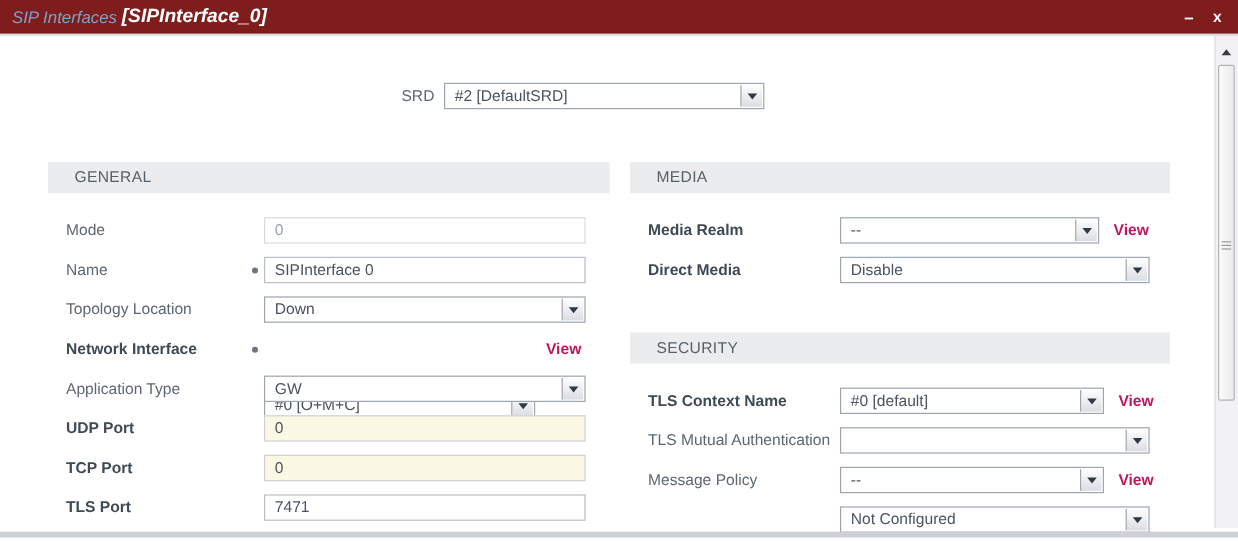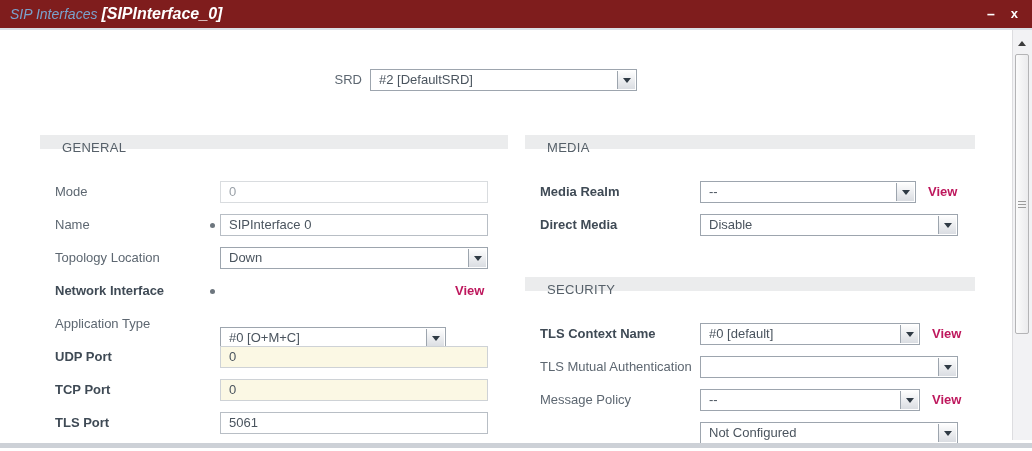--- a/index.html
+++ b/index.html
@@ -14,21 +14,21 @@
     padding:0 10px;box-sizing:border-box;
     border-bottom:2px solid #dbe0e6;
   }
   .title-prefix{color:#7aa2cc;font-style:italic;font-size:14px;}
   .title-suffix{color:#ffffff;font-style:italic;font-size:16px;font-weight:bold;margin-left:4px;}
   .win-btns{margin-left:auto;display:flex;align-items:center;gap:16px;padding-right:4px;}
   .win-min{color:#ffffff;font-weight:bold;font-size:14px;line-height:14px;cursor:pointer;}
   .win-close{color:#ffffff;font-weight:bold;font-size:13px;line-height:14px;cursor:pointer;}
   
   .section-hdr{
-    position:absolute;height:14px;background:#ebeced;color:#566069;
+    position:absolute;height:26px;background:#ebeced;color:#566069;
     font-size:13px;line-height:26px;padding-left:22px;box-sizing:border-box;
     letter-spacing:.3px;
   }
   
   .lbl{position:absolute;font-size:13px;color:#5d6771;height:22px;line-height:22px;white-space:nowrap;}
   .lbl.bold{font-weight:bold;color:#3f4a55;}
   
   .input{
     position:absolute;height:22px;box-sizing:border-box;background:#fff;
     border:1px solid #b8bec5;font-size:13px;color:#4a545e;
@@ -114,29 +114,33 @@
 
   <div class="lbl bold" style="left:55px;top:280px;width:160px;">Network Interface</div>
   <span class="dot" style="left:210px;top:289px;"></span>
   <div class="select" style="left:220px;top:280px;width:226px;margin-top:47px;">
     <span>#0 [O+M+C]</span>
     <span class="arrow-btn"></span>
   </div>
   <span class="view-link" style="left:455px;top:280px;">View</span>
 
   <div class="lbl" style="left:55px;top:313px;width:160px;">Application Type</div>
+  <div class="select" style="left:220px;top:313px;width:268px;">
+    <span>GW</span>
+    <span class="arrow-btn"></span>
+  </div>
 
   <div class="lbl bold" style="left:55px;top:346px;width:160px;">UDP Port</div>
   <div class="input req" style="left:220px;top:346px;width:268px;">0</div>
 
   <div class="lbl bold" style="left:55px;top:379px;width:160px;">TCP Port</div>
   <div class="input req" style="left:220px;top:379px;width:268px;">0</div>
 
   <div class="lbl bold" style="left:55px;top:412px;width:160px;">TLS Port</div>
-  <div class="input" style="left:220px;top:412px;width:268px;">5061</div>
+  <div class="input" style="left:220px;top:412px;width:268px;">7471</div>
 
   <div class="section-hdr" style="left:525px;top:135px;width:450px;">MEDIA</div>
 
   <div class="lbl bold" style="left:540px;top:181px;width:158px;">Media Realm</div>
   <div class="select" style="left:700px;top:181px;width:216px;">
     <span>--</span>
     <span class="arrow-btn"></span>
   </div>
   <span class="view-link" style="left:928px;top:181px;">View</span>
 

